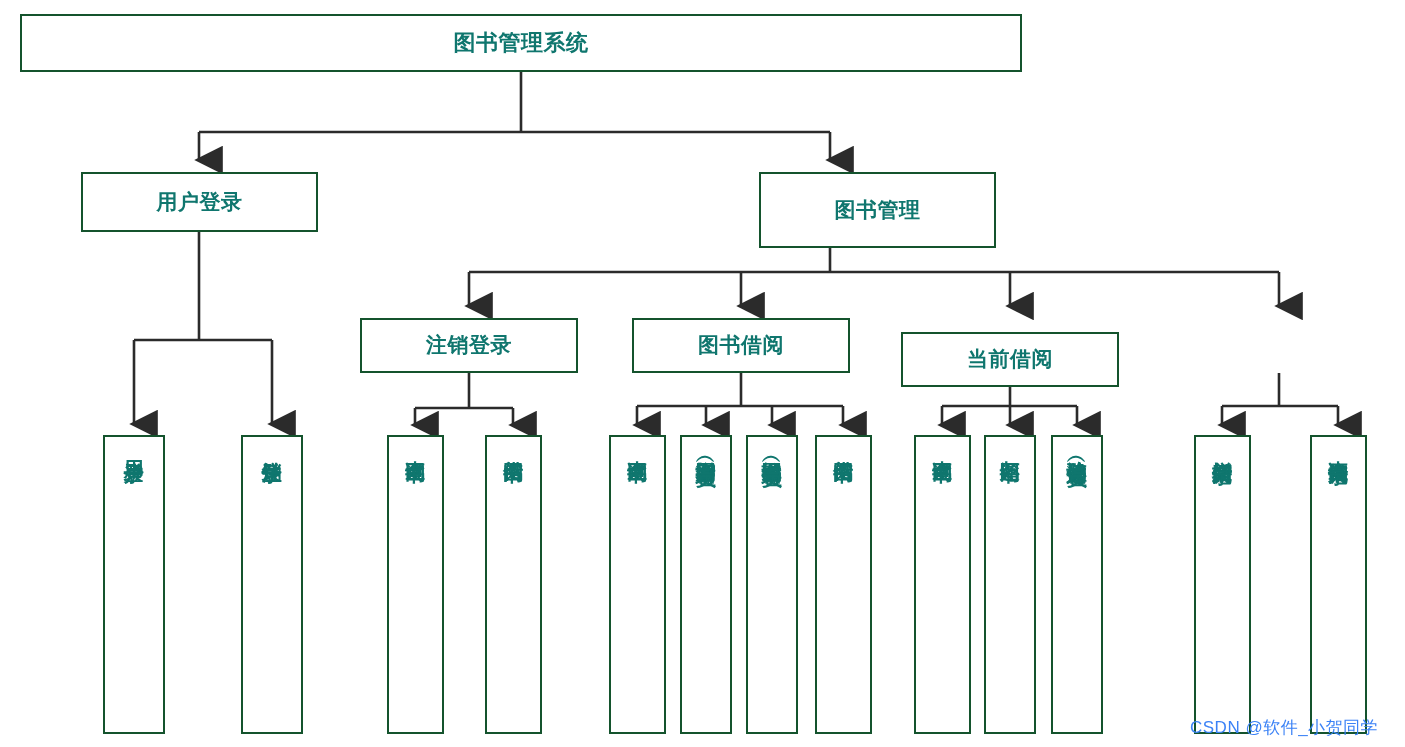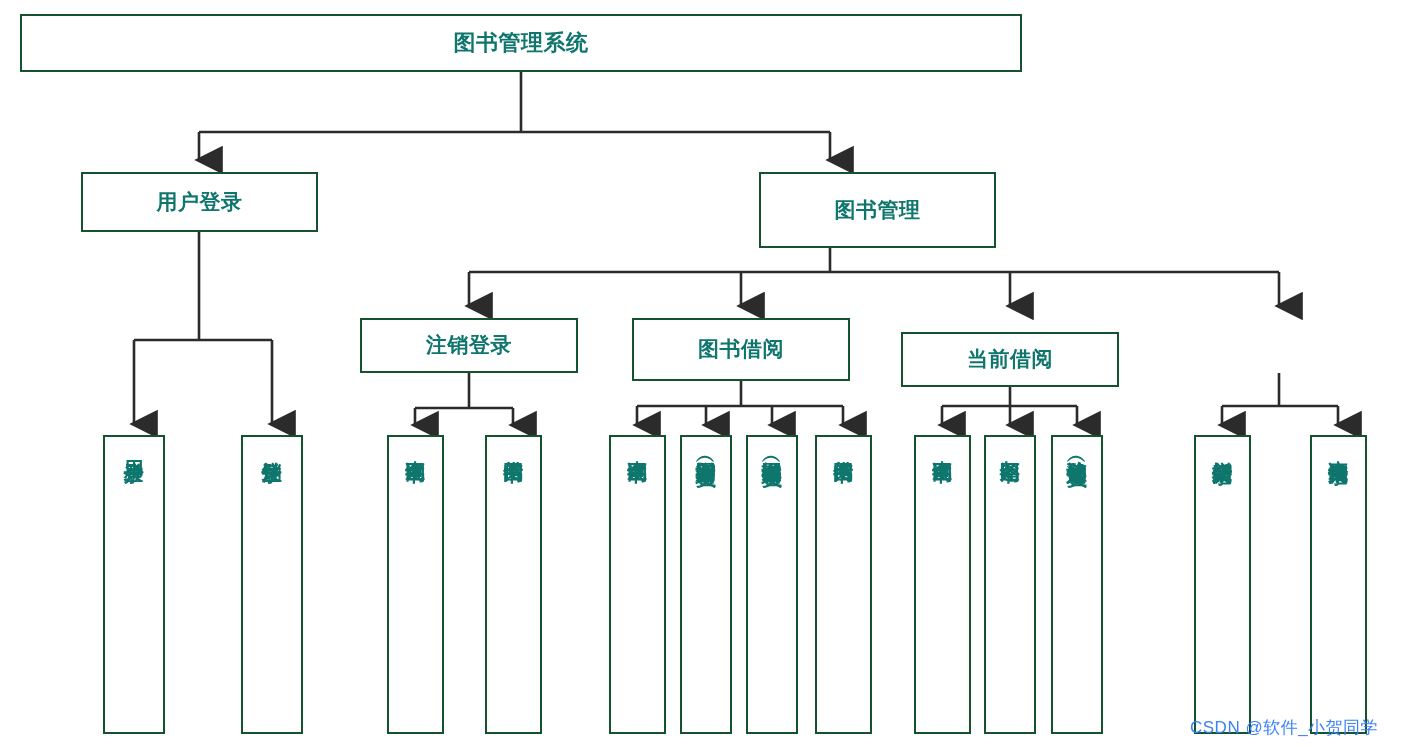--- a/index.html
+++ b/index.html
@@ -131,21 +131,21 @@
   <div class="node horiz" id="n-l2-0" style="left: 81px; top: 172px; width: 237px; height: 60px;">
     <span class="label">用户登录</span>
   </div>
   <div class="node horiz" id="n-l2-1" style="left: 711px; top: 172px; width: 237px; height: 76px; margin-left: 48px;">
     <span class="label">图书管理</span>
   </div>
 
   <div class="node horiz" id="n-l3-0" style="left: 360px; top: 318px; width: 218px; height: 55px;">
     <span class="label">注销登录</span>
   </div>
-  <div class="node horiz" id="n-l3-1" style="left: 632px; top: 318px; width: 218px; height: 63px;">
+  <div class="node horiz" id="n-l3-1" style="left: 632px; top: 318px; width: 218px; height: 55px;">
     <span class="label">图书借阅</span>
   </div>
   <div class="node horiz" id="n-l3-2" style="left: 901px; top: 332px; width: 218px; height: 55px;">
     <span class="label">当前借阅</span>
   </div>
 
   <div class="node vert" id="n-leaf-0" style="left: 103px; top: 435px; width: 62px; height: 299px;">
     <span class="label">用户登录</span>
   </div>
   <div class="node vert" id="n-leaf-1" style="left: 241px; top: 435px; width: 62px; height: 299px;">

